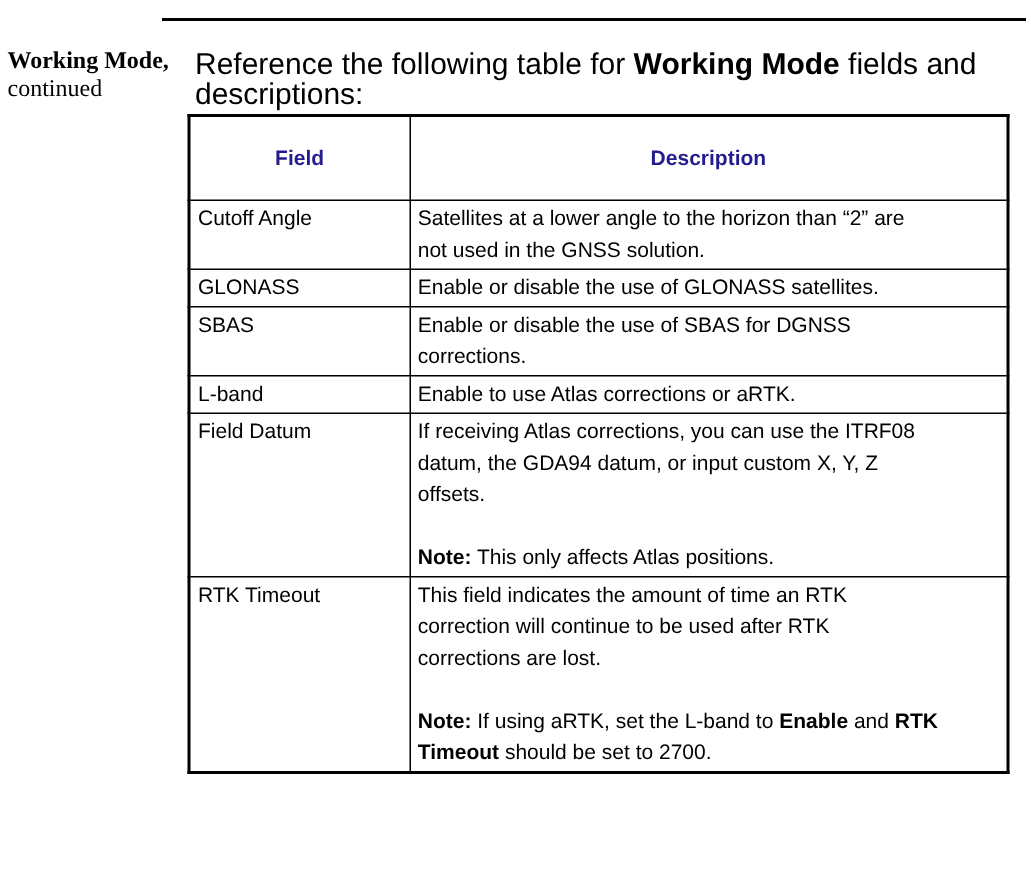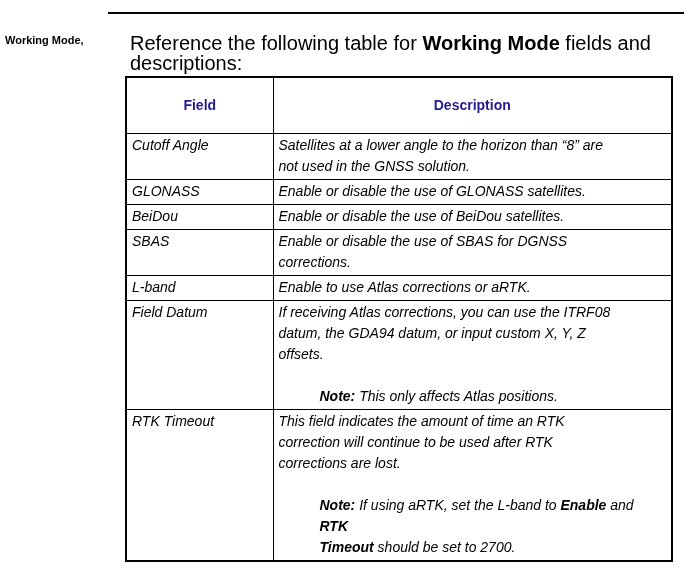--- a/index.html
+++ b/index.html
@@ -10,21 +10,21 @@
     color:#000000;
     position:relative;
     overflow:hidden;
   }
   .top-rule {
     position:absolute; left:108px; top:12px;
     width:576px; height:2px; background:#000000;
   }
   .sidebar-label {
     position:absolute; left:5px; top:31px; width:118px;
-    font-size:11px; line-height:19px;
+    font-size:16px; line-height:19px;font-family:Liberation Serif, serif;
   }
   .sidebar-label .line1 { font-weight:bold; }
   .intro {
     position:absolute; left:130px; top:33px; width:540px;
     font-size:20px; line-height:20px;
   }
   .table-wrap { position:absolute; left:125px; top:76px; }
   table.fields {
     border-collapse:collapse; table-layout:fixed;
     width:546px; font-size:14px; line-height:21px;
@@ -33,68 +33,62 @@
   table.fields th, table.fields td {
     border:1px solid #000000;
   }
   table.fields th {
     font-weight:bold; text-align:center;
     height:21px; padding:17px 4px;
   }
   table.fields td {
     vertical-align:top;
     padding:1px 6px 2px 5px;
-    font-style:italic;
   }
   td.field-cell { font-weight:normal; }
   .para { white-space:pre-line; }
-  .para + .para { margin-top:21px;margin-left:41px; }
+  .para + .para { margin-top:21px; }
   b { font-weight:bold; }
 </style>
 </head>
 <body>
 
 <div class="top-rule"></div>
 
 <div class="sidebar-label">
   <div class="line1">Working Mode,</div>
+  <div class="line2">continued</div>
 </div>
 
 <div class="intro">Reference the following table for <b>Working Mode</b> fields and descriptions:</div>
 
 <div class="table-wrap">
   <table class="fields">
     <colgroup>
       <col style="width:147px">
       <col style="width:399px">
     </colgroup>
     <thead>
       <tr>
         <th class="hdr" style="color: rgb(34, 28, 142);">Field</th>
         <th class="hdr" style="color: rgb(34, 28, 142); margin-top: 20px;">Description</th>
       </tr>
     </thead>
     <tbody>
         <tr>
           <td class="field-cell">Cutoff Angle</td>
           <td class="desc-cell">
-            <div class="para">Satellites at a lower angle to the horizon than “8” are
+            <div class="para">Satellites at a lower angle to the horizon than “2” are
 not used in the GNSS solution.</div>
           </td>
         </tr>
         <tr>
           <td class="field-cell">GLONASS</td>
           <td class="desc-cell">
             <div class="para">Enable or disable the use of GLONASS satellites.</div>
-          </td>
-        </tr>
-        <tr>
-          <td class="field-cell">BeiDou</td>
-          <td class="desc-cell">
-            <div class="para">Enable or disable the use of BeiDou satellites.</div>
           </td>
         </tr>
         <tr>
           <td class="field-cell">SBAS</td>
           <td class="desc-cell">
             <div class="para">Enable or disable the use of SBAS for DGNSS
 corrections.</div>
           </td>
         </tr>
         <tr>

